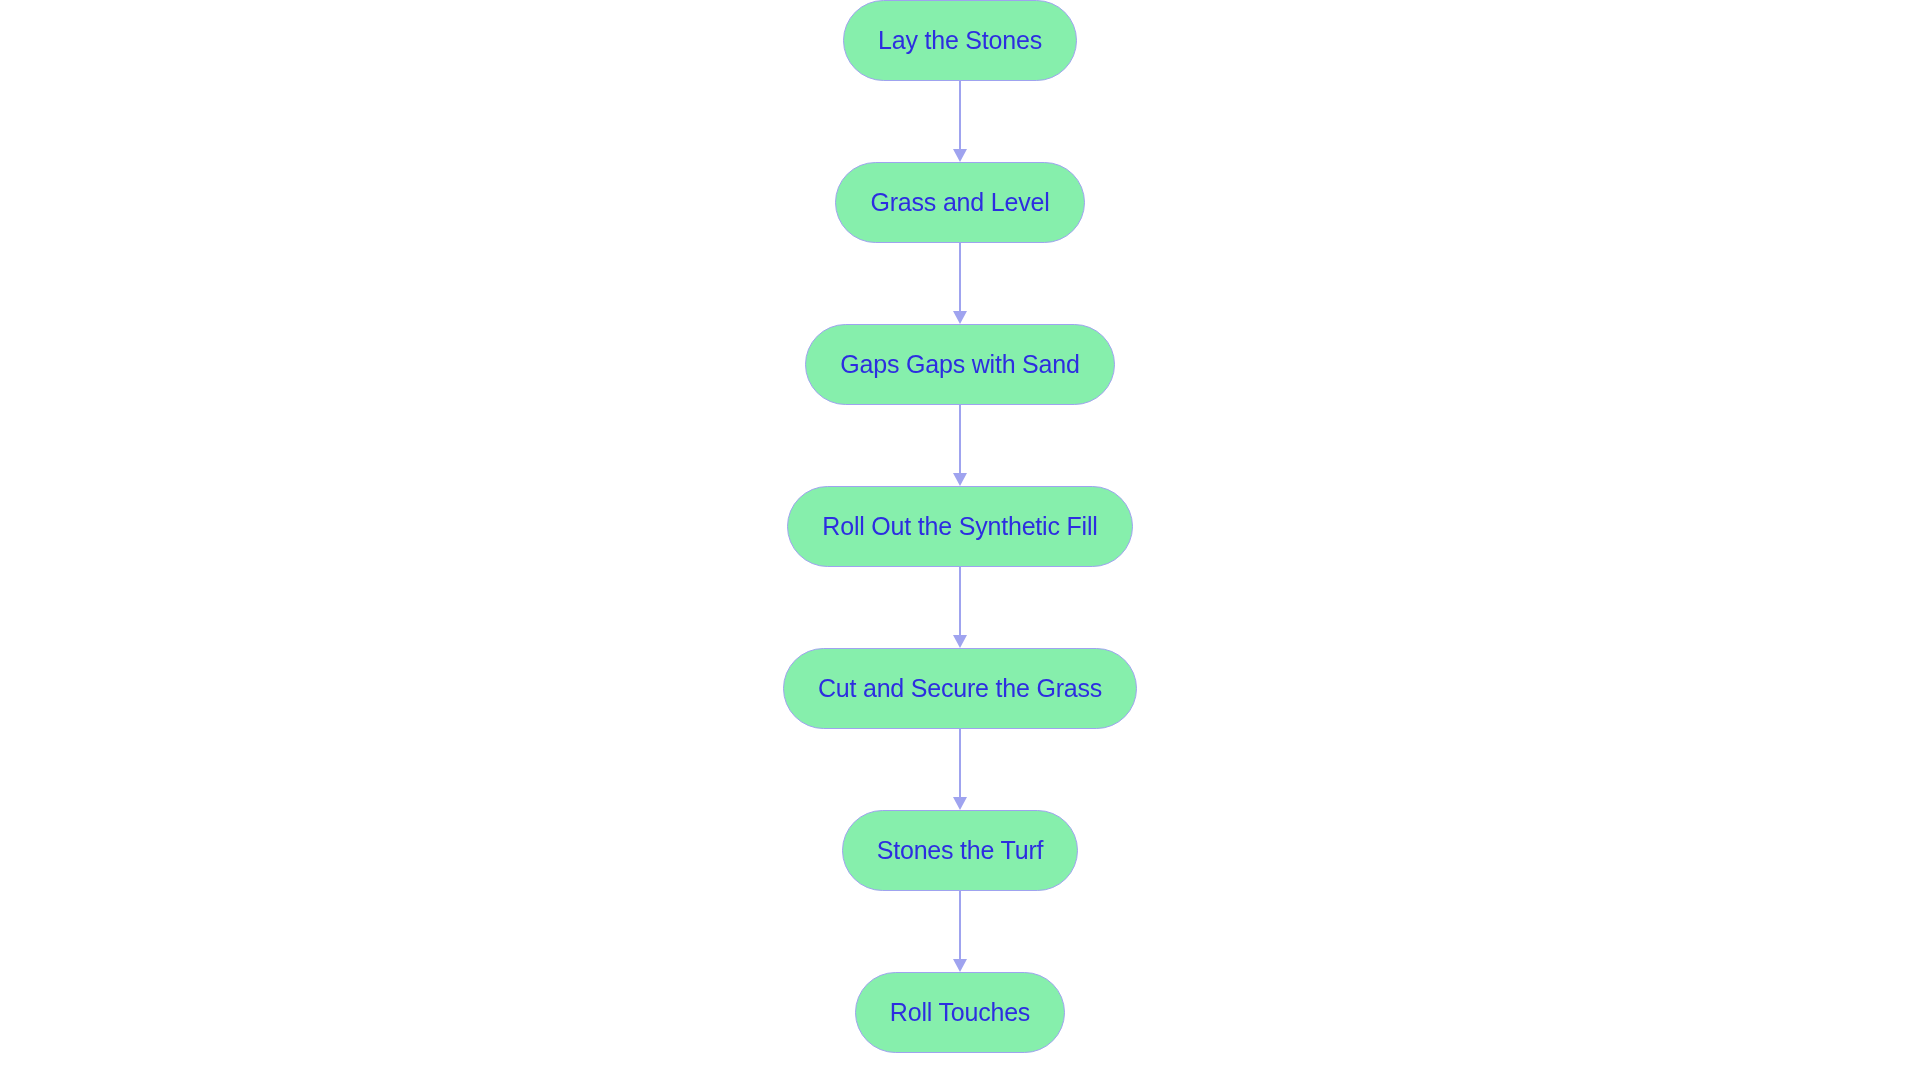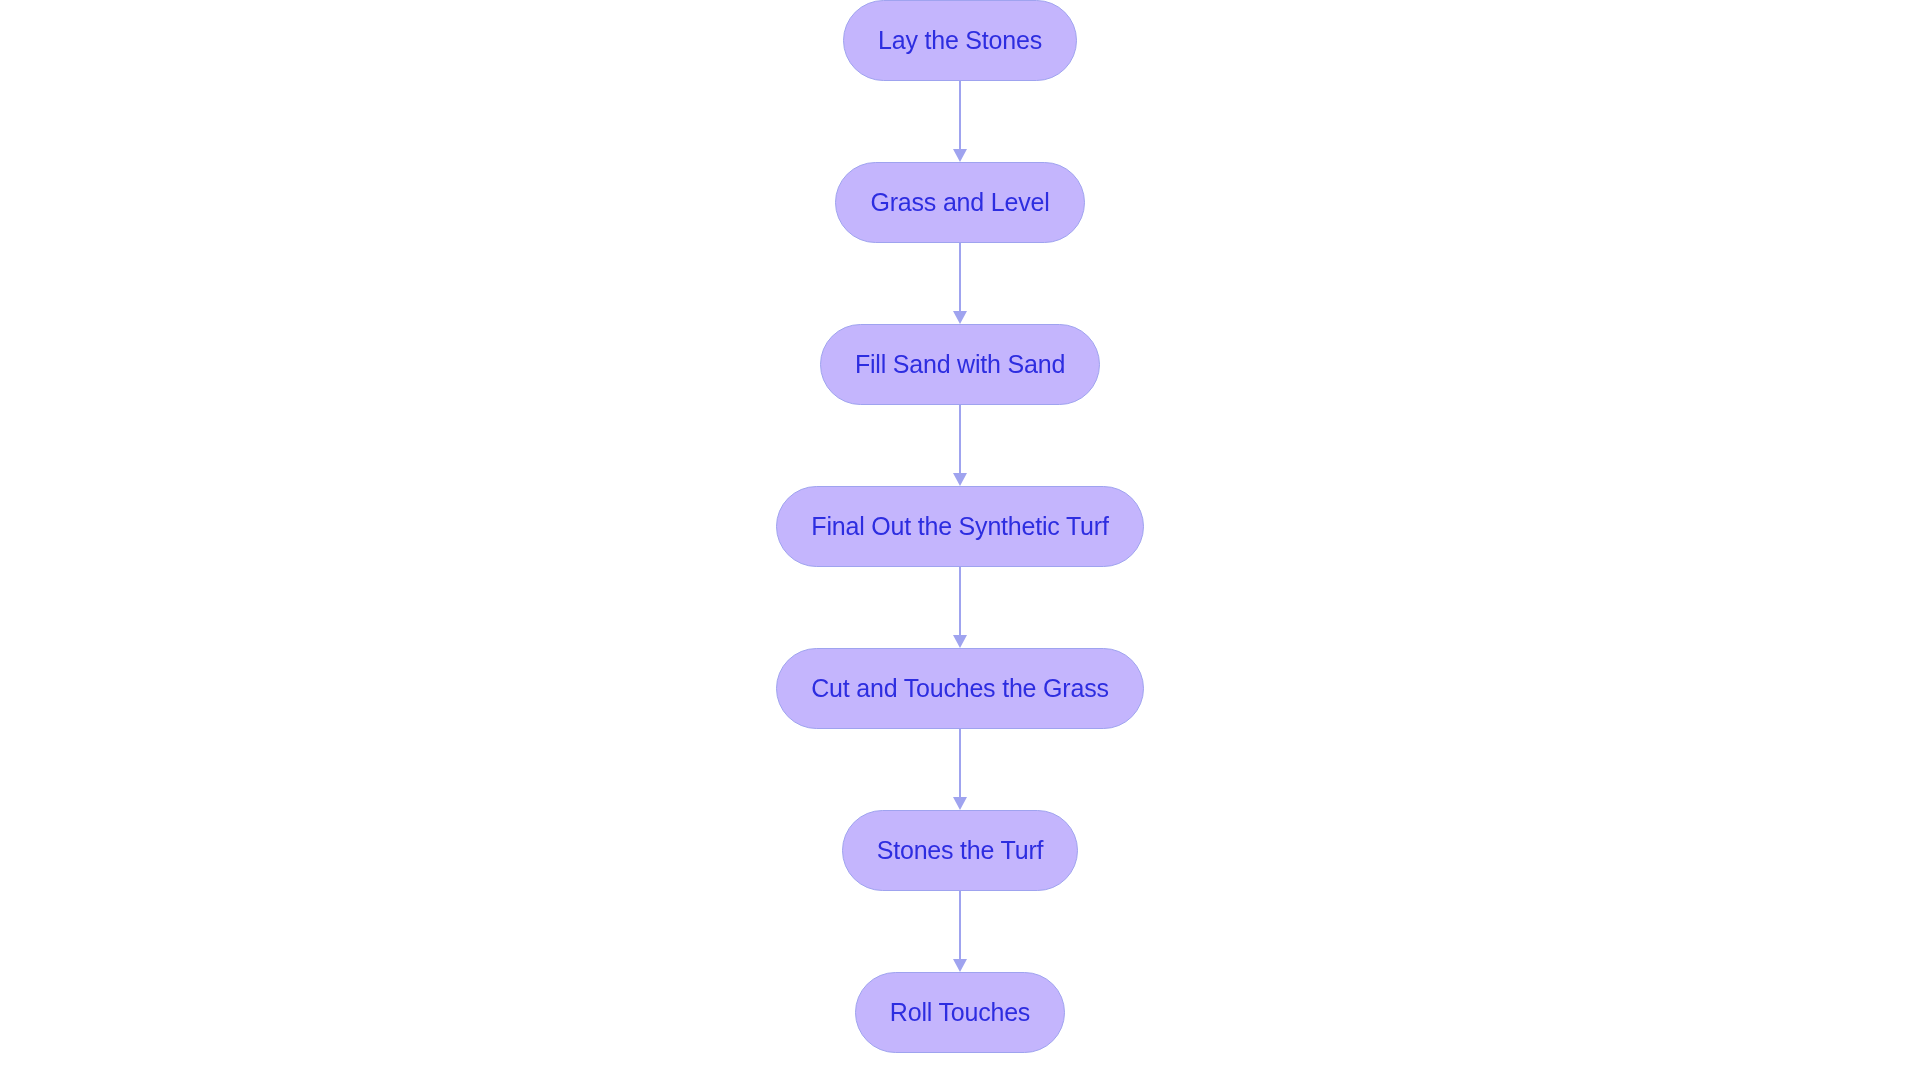--- a/index.html
+++ b/index.html
@@ -27,21 +27,21 @@
     width: 1920px;
     height: 1083px;
     display: flex;
     flex-direction: column;
     align-items: center;
   }
   .flow-node {
     box-sizing: border-box;
     height: 81px;
     flex: 0 0 81px;
-    background: #c4b5fd;
+    background: #86efac;
     border: 1.6px solid #9fa3ef;
     border-radius: 41px;
     display: flex;
     align-items: center;
     justify-content: center;
     padding: 0 34px;
     white-space: nowrap;
   }
   .flow-node-label {
     font-size: 25px;
@@ -85,43 +85,43 @@
     </div>
 
     <div class="flow-connector">
       <svg viewBox="0 0 22 81" xmlns="http://www.w3.org/2000/svg" aria-hidden="true">
         <line x1="11" y1="0" x2="11" y2="70" stroke="#9fa3ef" stroke-width="2"></line>
         <polygon points="4,68 18,68 11,81" fill="#9fa3ef"></polygon>
       </svg>
     </div>
 
     <div class="flow-node">
-      <span class="flow-node-label">Fill Sand with Sand</span>
+      <span class="flow-node-label">Gaps Gaps with Sand</span>
     </div>
 
     <div class="flow-connector">
       <svg viewBox="0 0 22 81" xmlns="http://www.w3.org/2000/svg" aria-hidden="true">
         <line x1="11" y1="0" x2="11" y2="70" stroke="#9fa3ef" stroke-width="2"></line>
         <polygon points="4,68 18,68 11,81" fill="#9fa3ef"></polygon>
       </svg>
     </div>
 
     <div class="flow-node">
-      <span class="flow-node-label">Final Out the Synthetic Turf</span>
+      <span class="flow-node-label">Roll Out the Synthetic Fill</span>
     </div>
 
     <div class="flow-connector">
       <svg viewBox="0 0 22 81" xmlns="http://www.w3.org/2000/svg" aria-hidden="true">
         <line x1="11" y1="0" x2="11" y2="70" stroke="#9fa3ef" stroke-width="2"></line>
         <polygon points="4,68 18,68 11,81" fill="#9fa3ef"></polygon>
       </svg>
     </div>
 
     <div class="flow-node">
-      <span class="flow-node-label">Cut and Touches the Grass</span>
+      <span class="flow-node-label">Cut and Secure the Grass</span>
     </div>
 
     <div class="flow-connector">
       <svg viewBox="0 0 22 81" xmlns="http://www.w3.org/2000/svg" aria-hidden="true">
         <line x1="11" y1="0" x2="11" y2="70" stroke="#9fa3ef" stroke-width="2"></line>
         <polygon points="4,68 18,68 11,81" fill="#9fa3ef"></polygon>
       </svg>
     </div>
 
     <div class="flow-node">

